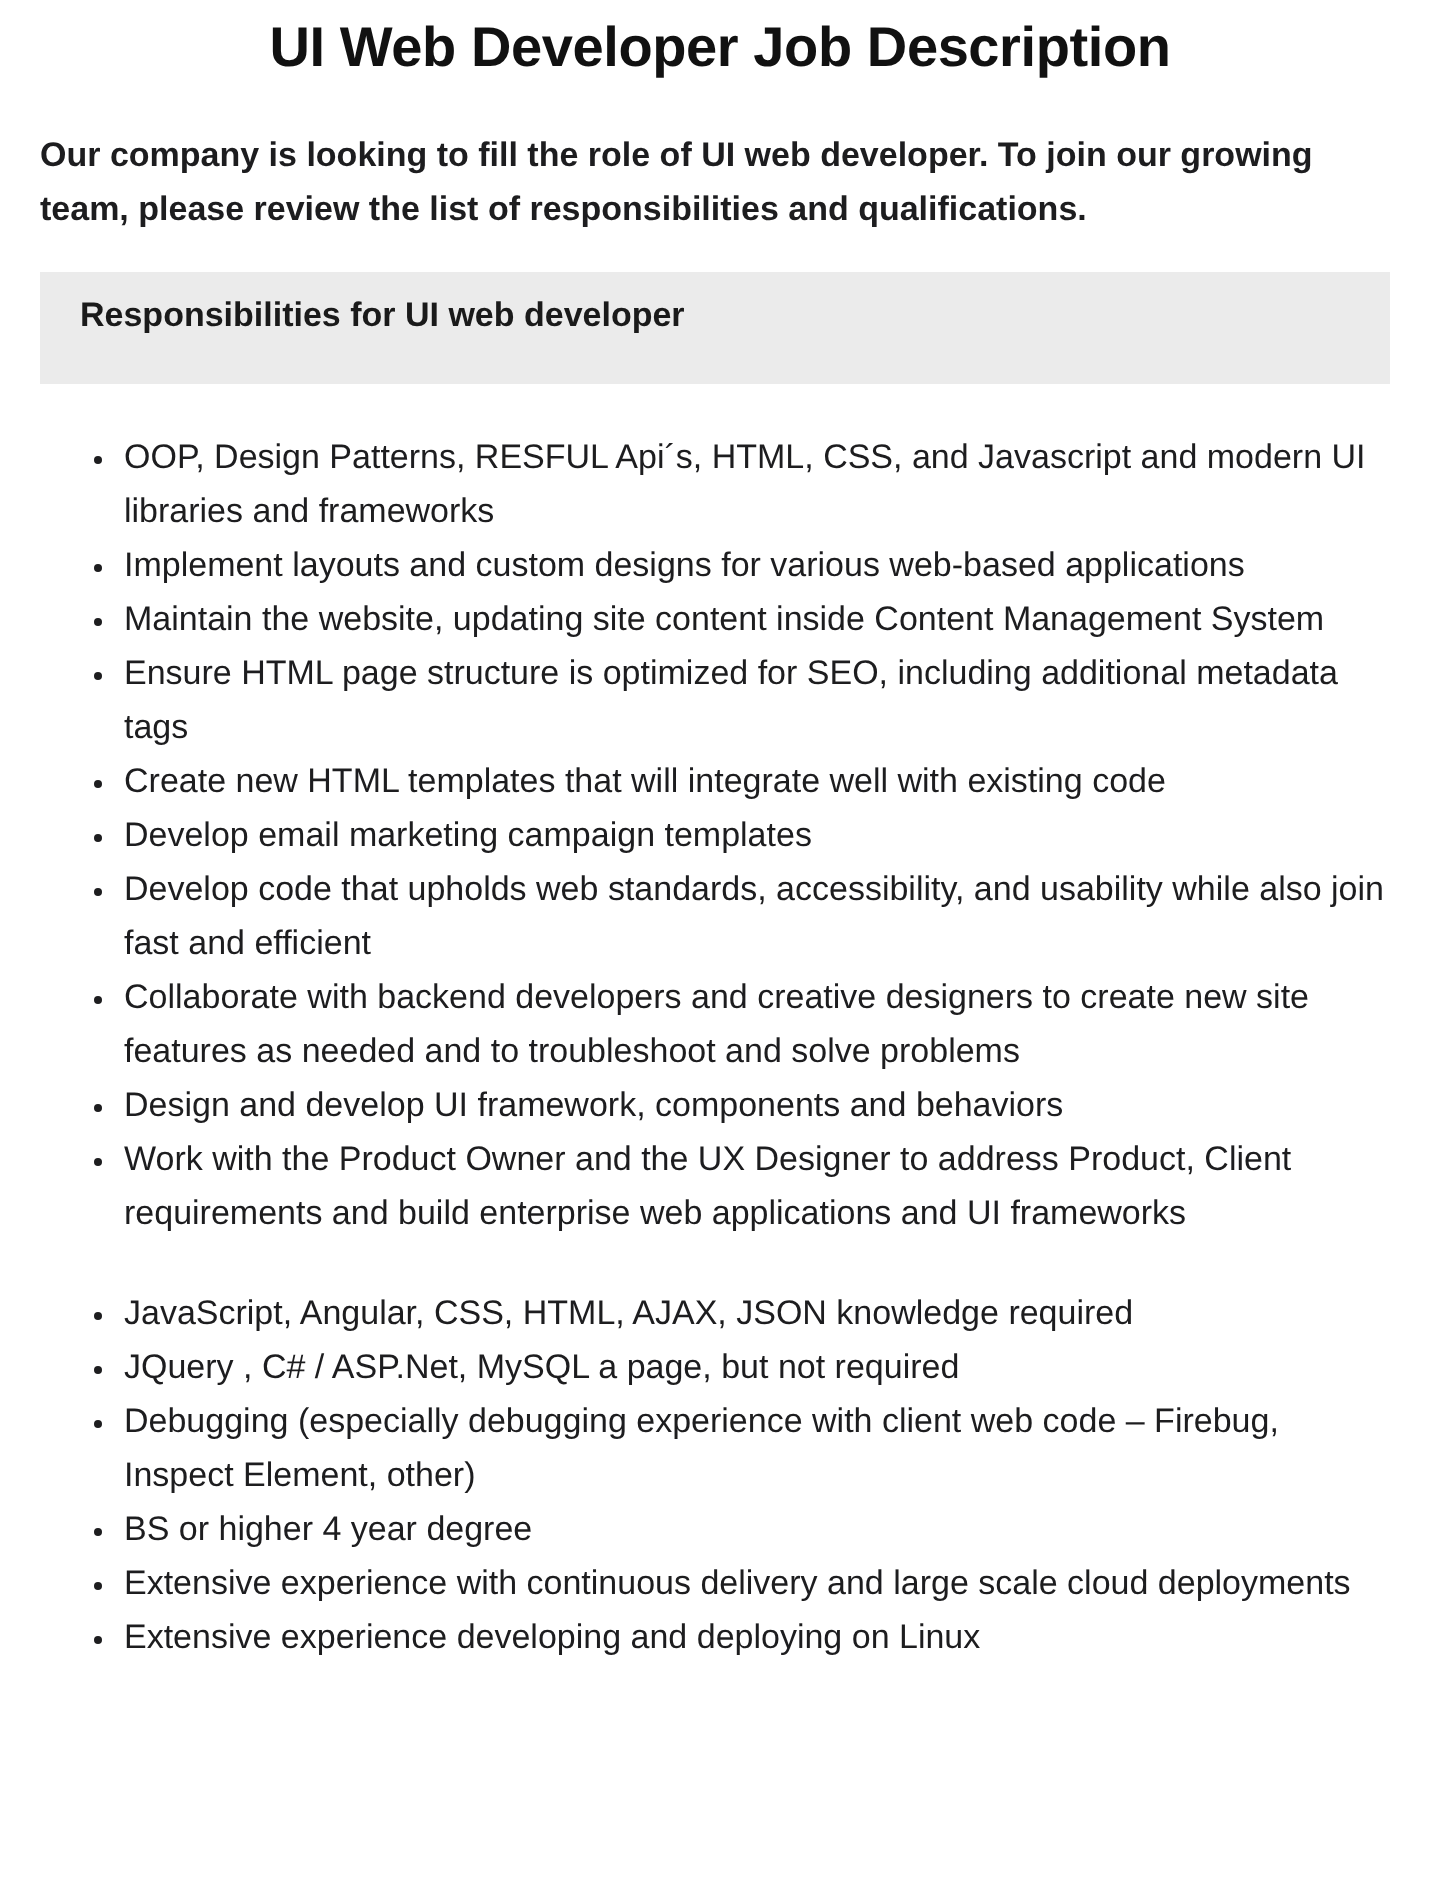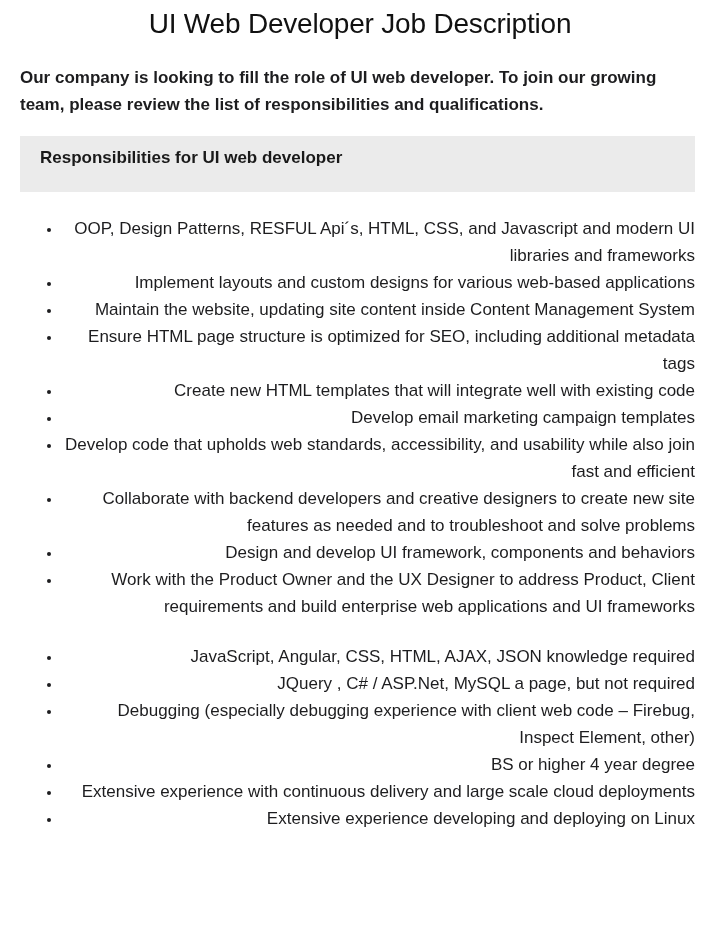--- a/index.html
+++ b/index.html
@@ -16,21 +16,21 @@
   }
   .page {
     width: 720px;
     box-sizing: border-box;
     padding-top: 4px;
   }
   h1.page-title {
     margin: 4px 10px 24px 10px;
     text-align: center;
     font-size: 28px;
-    font-weight: 400;
+    font-weight: 700;
     letter-spacing: -0.2px;
     color: #111111;
   }
   p.intro {
     margin: 0 28px 0 20px;
     font-size: 17px;
     line-height: 27px;
     font-weight: bold;
   }
   .section-header {
@@ -44,21 +44,20 @@
   ul.bullet-list {
     margin: 23px 25px 0 0;
     padding: 0 0 0 62px;
     list-style: disc outside;
   }
   ul.bullet-list li {
     font-size: 17px;
     line-height: 27px;
     padding: 0;
     margin: 0;
-    text-align: right;
   }
   ul.bullet-list li::marker {
     font-size: 14px;
     color: #1d1d1f;
   }
   section.doc-section {
     margin-top: 18px;
   }
 </style>
 </head>

